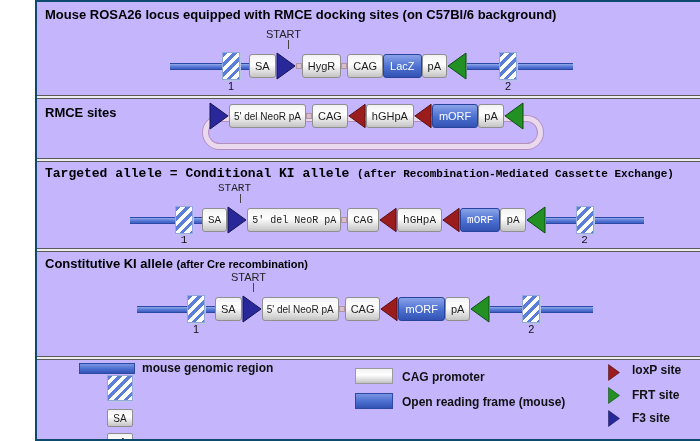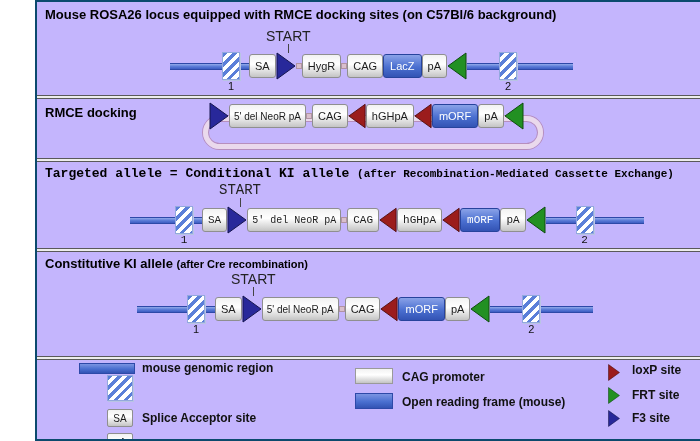--- a/index.html
+++ b/index.html
@@ -29,21 +29,21 @@
   .bluebox { display: flex; align-items: center; justify-content: center; height: 24px; padding: 0 6px;
     background: linear-gradient(180deg,#8aa2e8 0%,#4a6fd0 55%,#3353b4 100%);
     border: 1px solid #27439c; border-radius: 3px; font-size: 11px; color: #fff; white-space: nowrap; flex: 0 0 auto; }
   .conn { width: 6px; height: 6px; background: #d9bfcc; border: 1px solid #b193a3; flex: 0 0 auto; }
 
   .tri { flex: 0 0 auto; display: block; }
   .tri-f3 polygon   { fill: #28289a; stroke: #15154e; stroke-width: 1; }
   .tri-loxp polygon { fill: #9b1c1c; stroke: #4e0d0d; stroke-width: 1; }
   .tri-frt polygon  { fill: #229022; stroke: #0e4c0e; stroke-width: 1; }
 
-  .start-marker { position: absolute; width: 44px; text-align: center; font-size: 14px; color: #222; }
+  .start-marker { position: absolute; width: 44px; font-size: 11px; color: #222; }
   .start-marker .tick { width: 1px; height: 9px; background: #444; margin: 0 auto; }
 
   .loop { position: absolute; border: 5px solid #ead9ec; border-radius: 17px;
     box-shadow: 0 0 0 1px #b78fbe, inset 0 0 0 1px #b78fbe; }
 
   
   .lg-label { position: absolute; font-size: 12px; font-weight: bold; color: #111; white-space: nowrap; }
   .lg-bar-blue { position: absolute; height: 11px; background: linear-gradient(180deg,#7b94e2 0%,#4a6fd0 55%,#3353b4 100%); border: 1px solid #2d49a8; }
   .lg-bar-gray { position: absolute; height: 16px; background: linear-gradient(180deg,#f2f2f2 0%,#ffffff 42%,#c4c4c4 100%); border: 1px solid #9a9a9a; }
   .lg-hatch { position: absolute; width: 26px; height: 26px;
@@ -88,21 +88,21 @@
       <div class="hatch">
           <span class="num">2</span>
         </div>
       <div class="seg" style="width:56px;"></div>
     </div>
   </div>
 
   <div class="divider"></div>
 
   <div class="sec" style="height:59px;">
-    <div class="sec-title" style="top:6px;">RMCE docking</div>
+    <div class="sec-title" style="top:6px;">RMCE sites</div>
     <div class="loop" style="left:166px; top:17px; width:340px; height:33px;"></div>
     <div class="construct" style="left:172px; top:3px; height:28px;">
       <svg class="tri tri-f3" width="20" height="28" viewBox="0 0 20 28">
           <polygon points="1,1 19,14 1,27"></polygon>
         </svg>
       <div class="gbox small-label">5' del NeoR pA</div>
       <div class="conn"></div>
       <div class="gbox">CAG</div>
       <svg class="tri tri-loxp" width="18" height="26" viewBox="0 0 20 28">
           <polygon points="19,1 1,14 19,27"></polygon>
@@ -204,21 +204,20 @@
   </div>
 
   <div class="divider"></div>
 
   <div class="sec" style="height:71px;">
 
     <div class="lg-bar-blue" style="left:42px; top:3px; width:56px;"></div>
     <div class="lg-label" style="left:105px; top:1px;">mouse genomic region</div>
     <div class="lg-hatch" style="left:70px; top:15px;"></div>
     <div class="lg-gbox" style="left:70px; top:49px;">SA</div>
-    <div class="lg-label" style="left:105px; top:51px;">Splice Acceptor site</div>
     <div class="lg-gbox" style="left:70px; top:73px;">pA</div>
 
     <div class="lg-bar-gray" style="left:318px; top:8px; width:38px;"></div>
     <div class="lg-label" style="left:365px; top:10px;">CAG promoter</div>
     <div class="lg-bar-blue" style="left:318px; top:33px; width:38px; height:16px;"></div>
     <div class="lg-label" style="left:365px; top:35px;">Open reading frame (mouse)</div>
 
     <svg class="lg-tri tri tri-loxp" style="left:568px; top:4px;" width="18" height="17" viewBox="0 0 20 28">
         <polygon points="1,1 19,14 1,27"></polygon>
       </svg>

